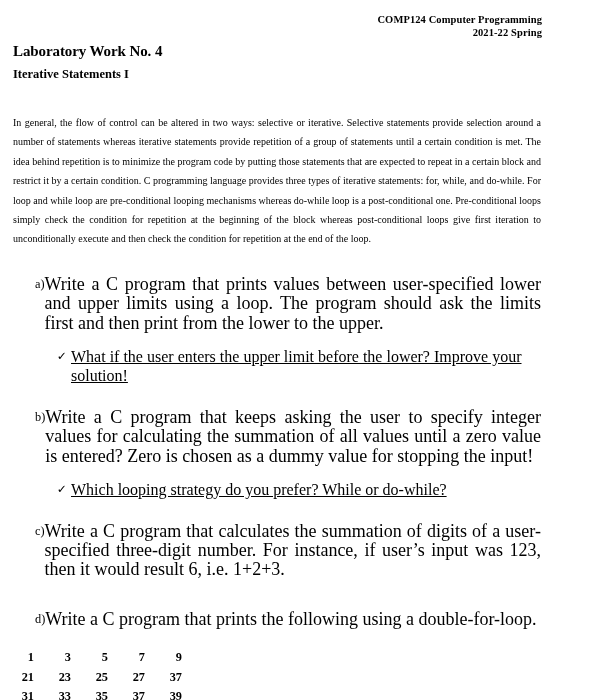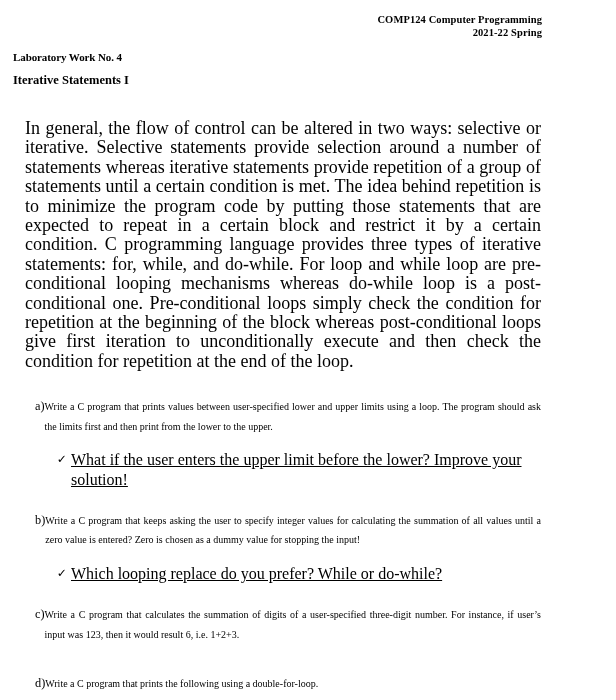--- a/index.html
+++ b/index.html
@@ -30,39 +30,39 @@
     font-weight: bold;
     font-size: 10.5px;
     line-height: 12.5px;
     letter-spacing: 0.1px;
     margin: 0 0 0 0;
   }
   .course-header div { white-space: nowrap; }
 
   
   .doc-title {
-    font-size: 11px;
+    font-size: 15px;
     font-weight: bold;
     line-height: 20px;
-    margin: 8px 0 0 0;
+    margin: 2px 0 0 0;
     letter-spacing: -0.1px;
   }
   .doc-subtitle {
     font-size: 12.5px;
     font-weight: bold;
     line-height: 16px;
     margin: 5px 0 0 0;
   }
 
   
   .intro {
-    font-size: 18px;
+    font-size: 10px;
     line-height: 19.4px;
     text-align: justify;
-    margin: 31px 0 0 12px;
+    margin: 31px 0 0 0;
     padding-right: 1px;
     hyphens: none;
   }
 
   
   .questions {
     margin: 26px 0 0 0;
   }
   .q-item {
     position: relative;
@@ -74,21 +74,21 @@
   }
   .q-marker {
     flex: 0 0 29px;
     padding-left: 22px;
     box-sizing: border-box;
     font-size: 12.3px;
     line-height: 19.4px;
   }
   .q-text {
     flex: 1 1 auto;
-    font-size: 10px;
+    font-size: 18px;
     line-height: 19.4px;
     text-align: justify;
     padding-right: 1px;
   }
 
   
   .check-row {
     display: flex;
     align-items: flex-start;
     margin-top: 14px;
@@ -157,21 +157,21 @@
 
     <div class="gap-a"></div>
 
     <div class="q-item">
       <div class="q-row">
         <div class="q-marker">b)</div>
         <div class="q-text">Write a C program that keeps asking the user to specify integer values for calculating the summation of all values until a zero value is entered? Zero is chosen as a dummy value for stopping the input!</div>
       </div>
       <div class="check-row">
         <div class="check-mark">✓</div>
-        <div class="check-text">Which looping replace do you prefer? While or do-while?</div>
+        <div class="check-text">Which looping strategy do you prefer? While or do-while?</div>
       </div>
     </div>
 
     <div class="gap-b"></div>
 
     <div class="q-item">
       <div class="q-row">
         <div class="q-marker">c)</div>
         <div class="q-text">Write a C program that calculates the summation of digits of a user-specified three-digit number. For instance, if user’s input was 123, then it would result 6, i.e. 1+2+3.</div>
       </div>

